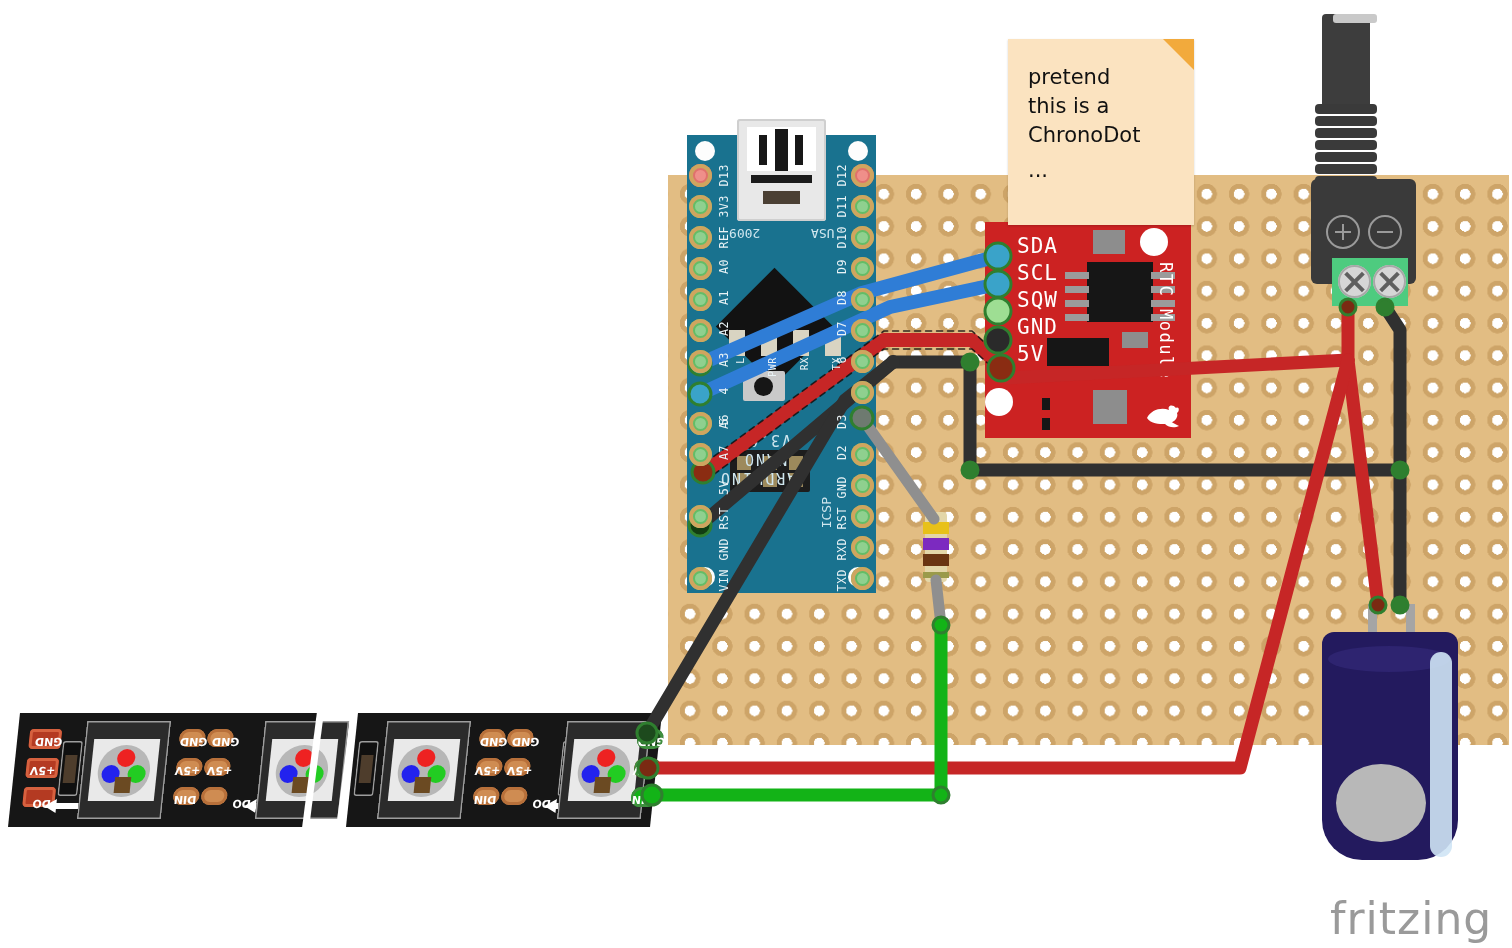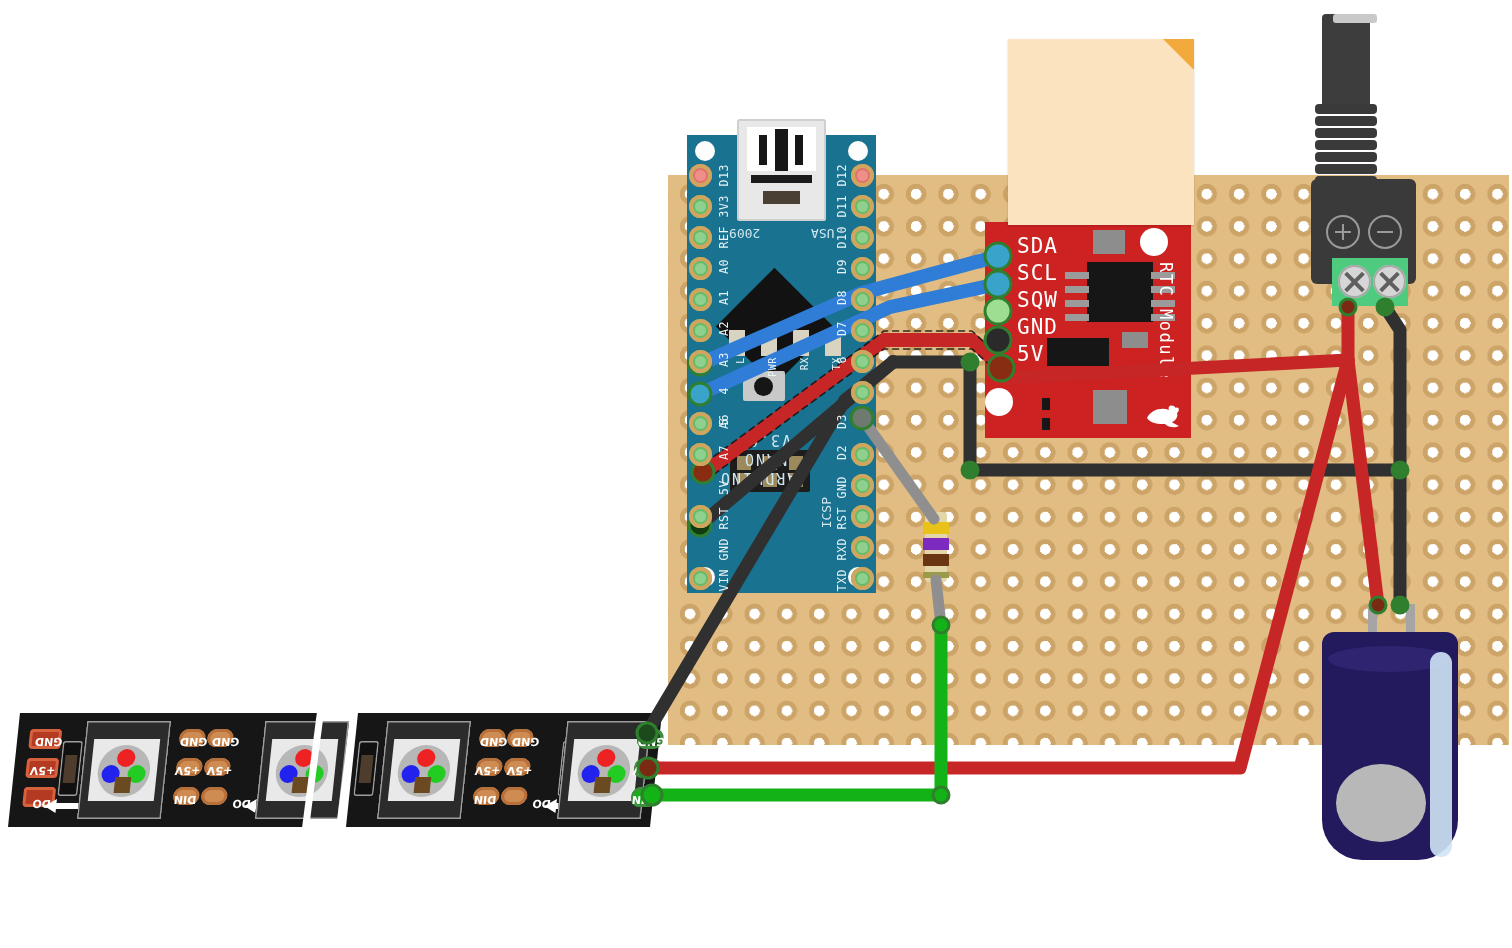--- a/index.html
+++ b/index.html
@@ -599,16 +599,23 @@
     <div class="nano-lbl" style="left:148px;top:434px;">TXD</div>
 
     <div class="nano-lbl" style="left:48px;top:222px;font-size:10px;">L</div>
     <div class="nano-lbl" style="left:80px;top:222px;font-size:10px;">PWR</div>
     <div class="nano-lbl" style="left:112px;top:222px;font-size:10px;">RX</div>
     <div class="nano-lbl" style="left:144px;top:222px;font-size:10px;">TX</div>
   </div>
 
   <div class="abs" id="note">
     <div class="fold"></div>
-  </div>
-
+    <div class="txt">
+      <div>pretend</div>
+      <div>this is a</div>
+      <div>ChronoDot</div>
+      <div style="margin-top:6px;">...</div>
+    </div>
+  </div>
+
+  <div class="abs" id="logo">fritzing</div>
 
 </div>
 
 </body></html>

